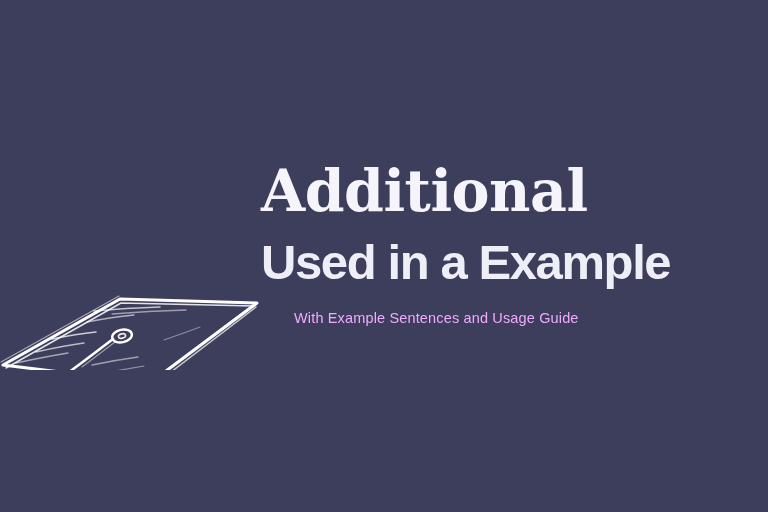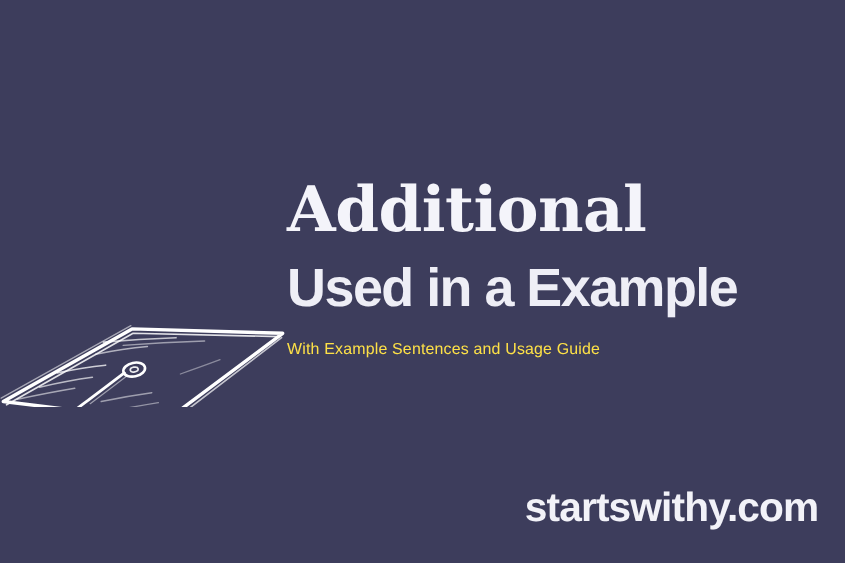--- a/index.html
+++ b/index.html
@@ -144,18 +144,17 @@
         <path d="M186 232 Q196 252 192 274" stroke-width="1.1" opacity="0.4"></path>
 
         <path d="M84 248 Q100 252 114 252" stroke-width="1.1" opacity="0.45"></path>
       </g>
     </svg>
   </div>
 
   <div id="headline-block">
     <h1 id="word-title" style="color: rgb(244, 244, 250);">Additional</h1>
     <h2 id="phrase-title">Used in a Example</h2>
-    <p id="subtitle" style="color: #fde047;">With Example Sentences and Usage Guide</p>
+    <p id="subtitle" style="color: #f0abfc; margin-left: 33px;">With Example Sentences and Usage Guide</p>
   </div>
 
-  <div id="site-brand">startswithy.com</div>
 
 </div>
 
 </body></html>

